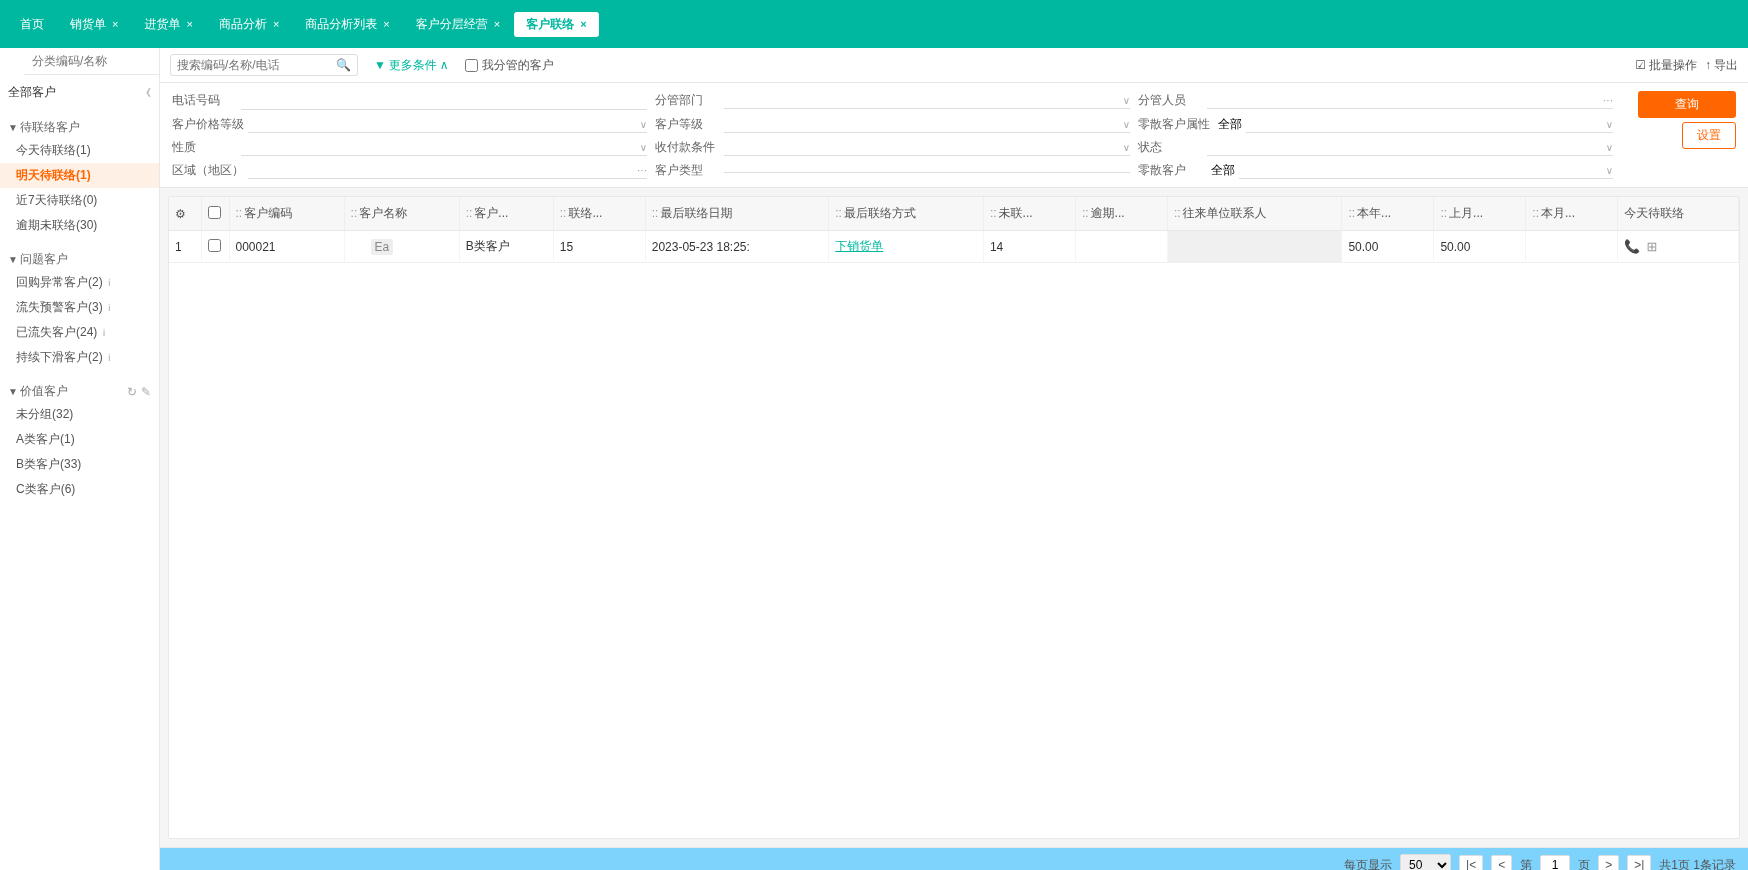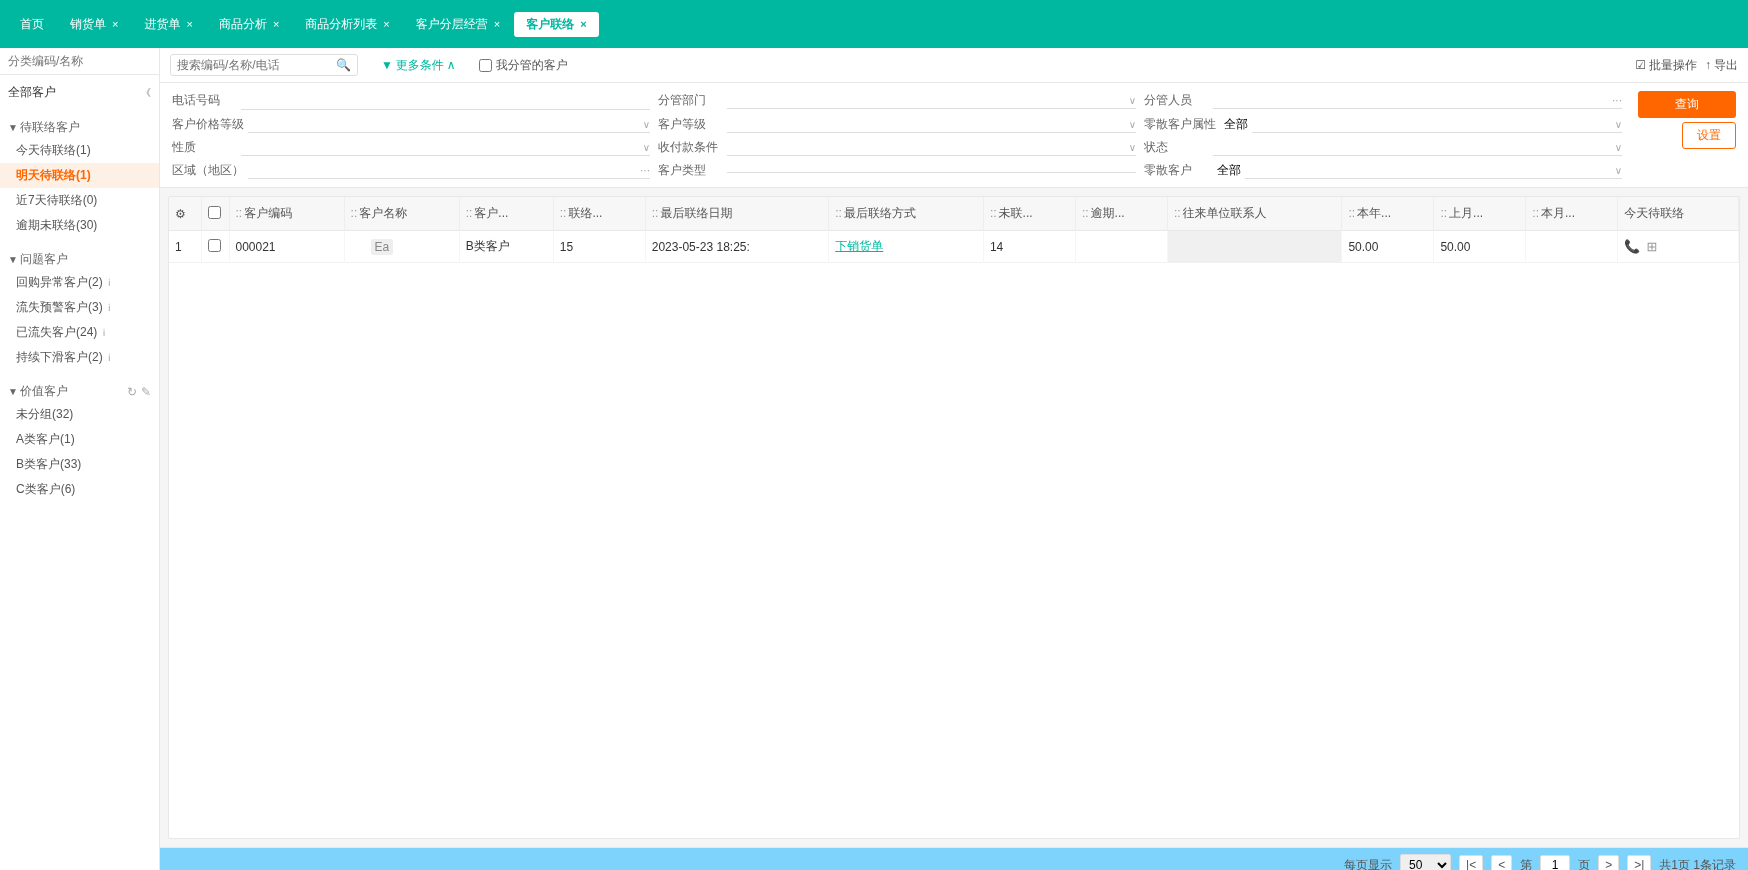--- a/index.html
+++ b/index.html
@@ -41,20 +41,21 @@
       border-right: 1px solid #e8e8e8;
       overflow-y: auto;
       flex-shrink: 0;
     }
     .sidebar-search {
       display: flex;
       align-items: center;
       padding: 6px 8px;
       border-bottom: 1px solid #e8e8e8;
       gap: 4px;
+      margin-left: 24px;
     }
     .sidebar-search input {
       border: none;
       outline: none;
       font-size: 12px;
       flex: 1;
       color: #999;
     }
     .sidebar-section {
       padding: 4px 0;
@@ -94,21 +95,21 @@
       overflow: hidden;
     }
 
     
     .toolbar {
       background: #fff;
       border-bottom: 1px solid #e8e8e8;
       padding: 6px 10px;
       display: flex;
       align-items: center;
-      gap: 23px;
+      gap: 16px;
     }
     .search-box {
       display: flex;
       align-items: center;
       border: 1px solid #ddd;
       border-radius: 3px;
       padding: 3px 6px;
       gap: 4px;
       min-width: 180px;
     }
@@ -440,21 +441,21 @@
           <span>批量操作</span>
         </div>
         <div class="export-btn">
           <span>↑</span>
           <span>导出</span>
         </div>
       </div>
     </div>
 
     <div class="filter-panel">
-      <div style="display:flex;gap:8px;align-items:flex-start;">
+      <div style="display:flex;gap:17px;align-items:flex-start;">
         <div style="flex:1;">
 
           <div class="filter-row">
             <div class="filter-item">
               <span class="filter-label">电话号码</span>
               <input class="filter-input" style="flex: 2 1 0%;">
             </div>
             <div class="filter-item">
               <span class="filter-label">分管部门</span>
               <div class="filter-select" style="flex:2;">

